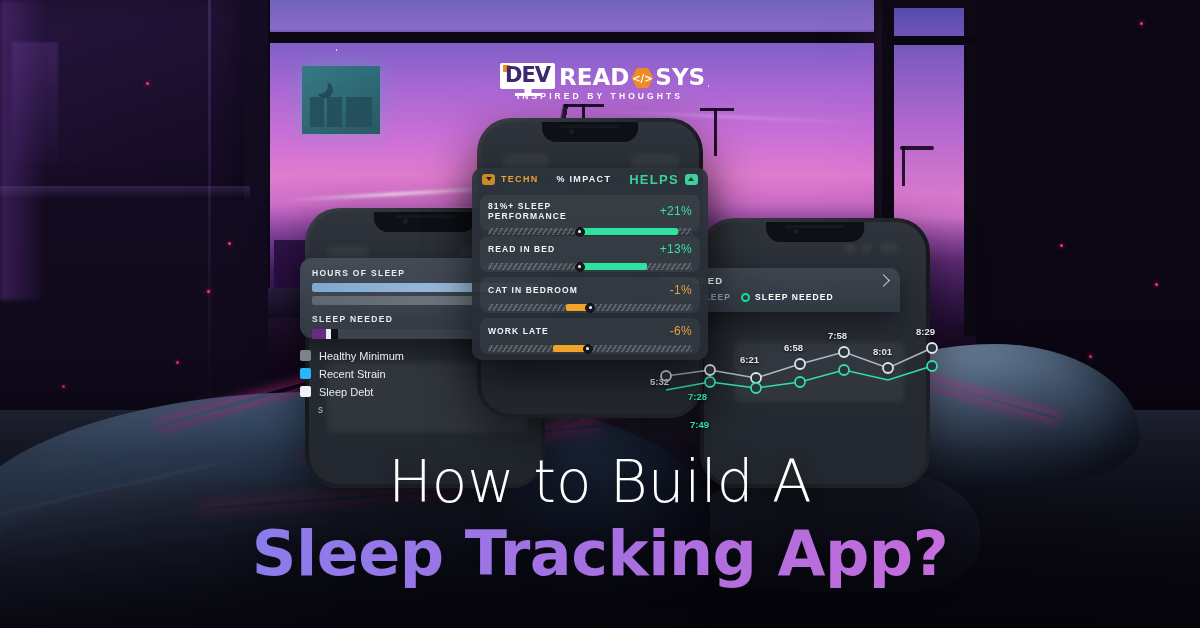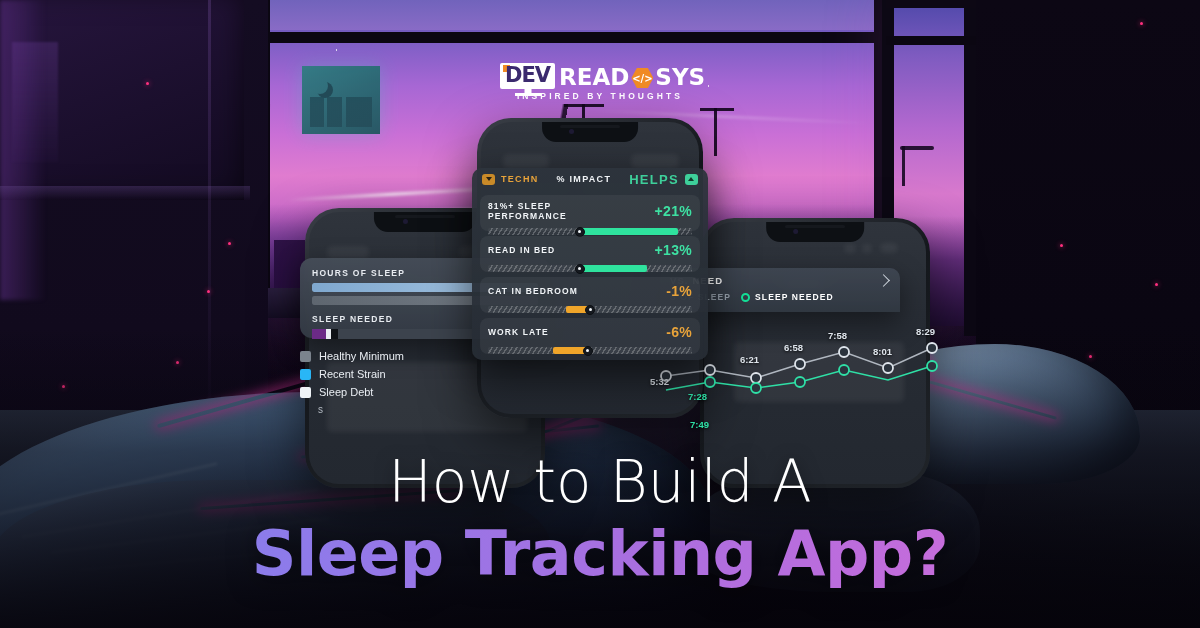--- a/index.html
+++ b/index.html
@@ -309,21 +309,21 @@
   .bar-fill.blue { background:linear-gradient(90deg,#7fa8cf,#a8c6e2); }
   .bar-fill.grey { background:linear-gradient(90deg,#6e7781,#9aa3ad); }
   .sleep-needed-track{
     position:relative; height:10px; border-radius:2px; background:#2b313a; margin-top:5px;
   }
   .sleep-needed-track .seg{ position:absolute; top:0; height:100%; }
 
   .legend {
     position:absolute; left:300px; top:350px; width:160px;
   }
-  .legend-row { display:flex; align-items:flex-end; gap:8px; margin-bottom:6px; }
+  .legend-row { display:flex; align-items:flex-start; gap:8px; margin-bottom:6px; }
   .legend-sw { width:11px; height:11px; border-radius:2px; flex:none; }
   .legend-txt { font-size:11px; color:#e9edf2; }
   .legend-sub {
     position:absolute; left:318px; top:404px; font-size:10px; color:#cdd4dc; opacity:0.85;
   }
 
   
   #card-right {
     left:660px; top:268px; width:240px; height:44px;
     padding:7px 10px 0 10px;
@@ -376,21 +376,21 @@
   .lbl-helps { font-size:13px; font-weight:700; letter-spacing:1.3px; color:#3ecf9a; }
   .lbl-impact{ font-size:9px; font-weight:700; letter-spacing:1.3px; color:#f0f3f6; }
 
   .row {
     position:relative; margin-top:5px; height:36px;
     border-radius:8px; padding:6px 8px 0 8px;
     background:rgba(255,255,255,0.055);
   }
   .row-top { display:flex; align-items:center; justify-content:space-between;gap:44px; }
   .row-name { font-size:8.5px; font-weight:700; letter-spacing:1.1px; color:#f1f4f7; }
-  .row-val  { font-size:14px; font-weight:700; letter-spacing:0.3px; }
+  .row-val  { font-size:12px; font-weight:400; letter-spacing:0.3px; }
   .row-val.pos { color:#3ee0a2; }
   .row-val.neg { color:#e8a33a; }
   .slider { position:relative; margin-top:7px; height:7px; }
   .slider-track {
     position:absolute; inset:0; border-radius:2px; overflow:hidden;
     background-image:repeating-linear-gradient(-58deg, rgba(255,255,255,0.22) 0 1.4px, rgba(255,255,255,0) 1.4px 4.2px);
     background-color:rgba(255,255,255,0.045);
   }
   .slider-fill { position:absolute; top:0; height:100%; border-radius:2px; }
   .slider-fill.pos { background:#2fe39e; }

